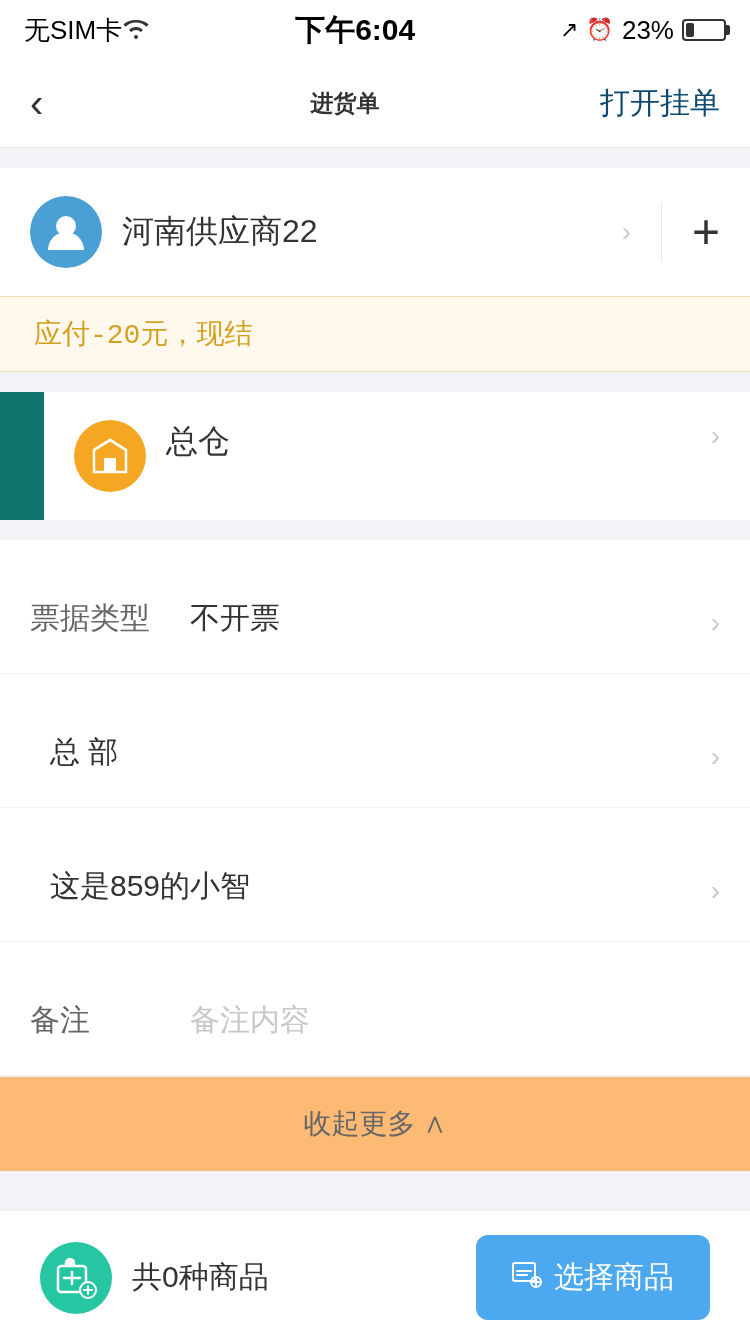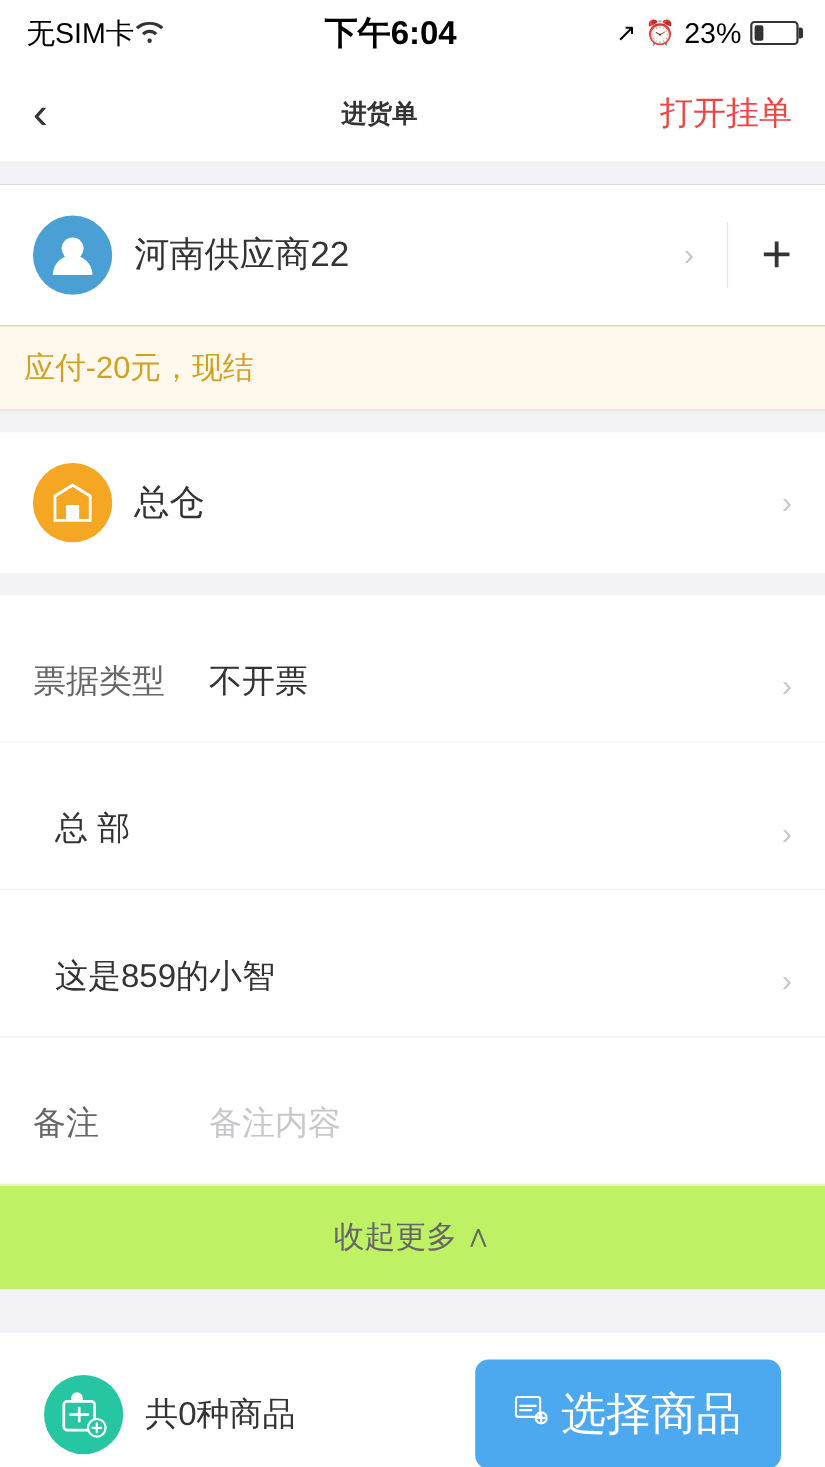--- a/index.html
+++ b/index.html
@@ -84,21 +84,21 @@
       cursor: pointer;
       width: 60px;
     }
     .nav-title {
       font-size: 23px;
       font-weight: 600;
       color: #333;
     }
     .nav-action {
       font-size: 30px;
-      color: #ef4444;
+      color: #0c4a6e;
       cursor: pointer;
     }
 
     
     .section-gap {
       height: 20px;
       background: #f2f2f7;
     }
 
     
@@ -153,35 +153,37 @@
     }
     .vertical-divider {
       width: 1px;
       height: 60px;
       background: #e5e5e5;
     }
 
     
     .notice-banner {
       background: #fff9ed;
-      padding: 18px 22px;
+      padding: 18px 34px;
       border-top: 1px solid #f0e0b0;
       border-bottom: 1px solid #f0e0b0;
+      font-family: Liberation Mono, monospace;
     }
     .notice-text {
       font-size: 28px;
       color: #d4a020;
     }
 
     
     .warehouse-row {
       display: flex;
-      align-items: center;
+      align-items: flex-start;
       padding: 28px 30px;
       background: #fff;
+      margin-left: 44px;
     }
     .warehouse-icon {
       width: 72px;
       height: 72px;
       border-radius: 50%;
       background: #f5a623;
       display: flex;
       align-items: center;
       justify-content: center;
       margin-right: 20px;
@@ -224,21 +226,21 @@
       color: #333;
       margin-left: 20px;
       margin-top: 24px;
     }
     .form-value.placeholder {
       color: #c7c7cc;
     }
 
     
     .collapse-row {
-      background: #bef264;
+      background: #fdba74;
       display: flex;
       align-items: center;
       justify-content: center;
       padding: 28px 30px;
       border-top: 1px solid #f0f0f0;
     }
     .collapse-text {
       font-size: 28px;
       color: #666;
     }
@@ -271,21 +273,21 @@
       flex: 1;
       font-size: 30px;
       color: #333;
     }
     .select-btn {
       background: #4da9ef;
       color: #fff;
       border: none;
       border-radius: 12px;
       padding: 22px 36px;
-      font-size: 41px;
+      font-size: 30px;
       display: flex;
       align-items: center;
       gap: 12px;
       cursor: pointer;
       white-space: nowrap;
       margin-left: 32px;
     }
     .select-btn-icon {
       font-size: 30px;
     }

